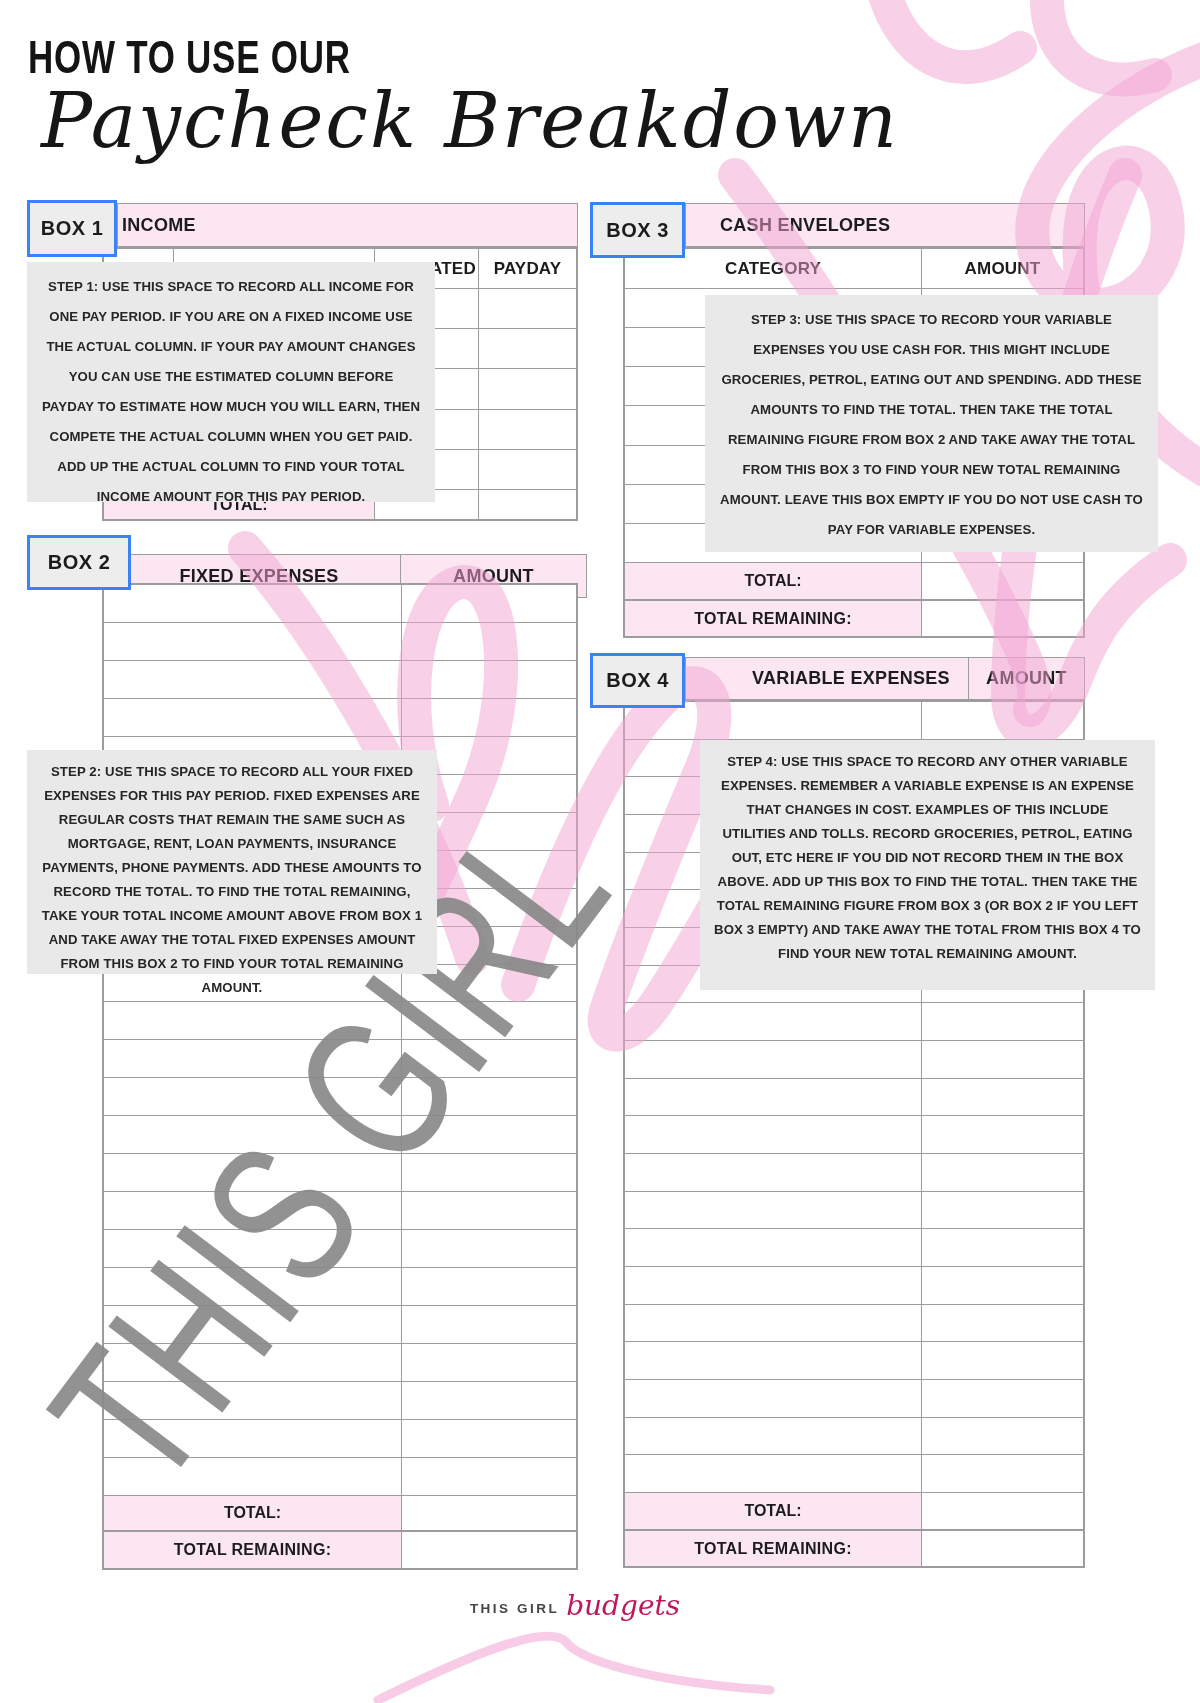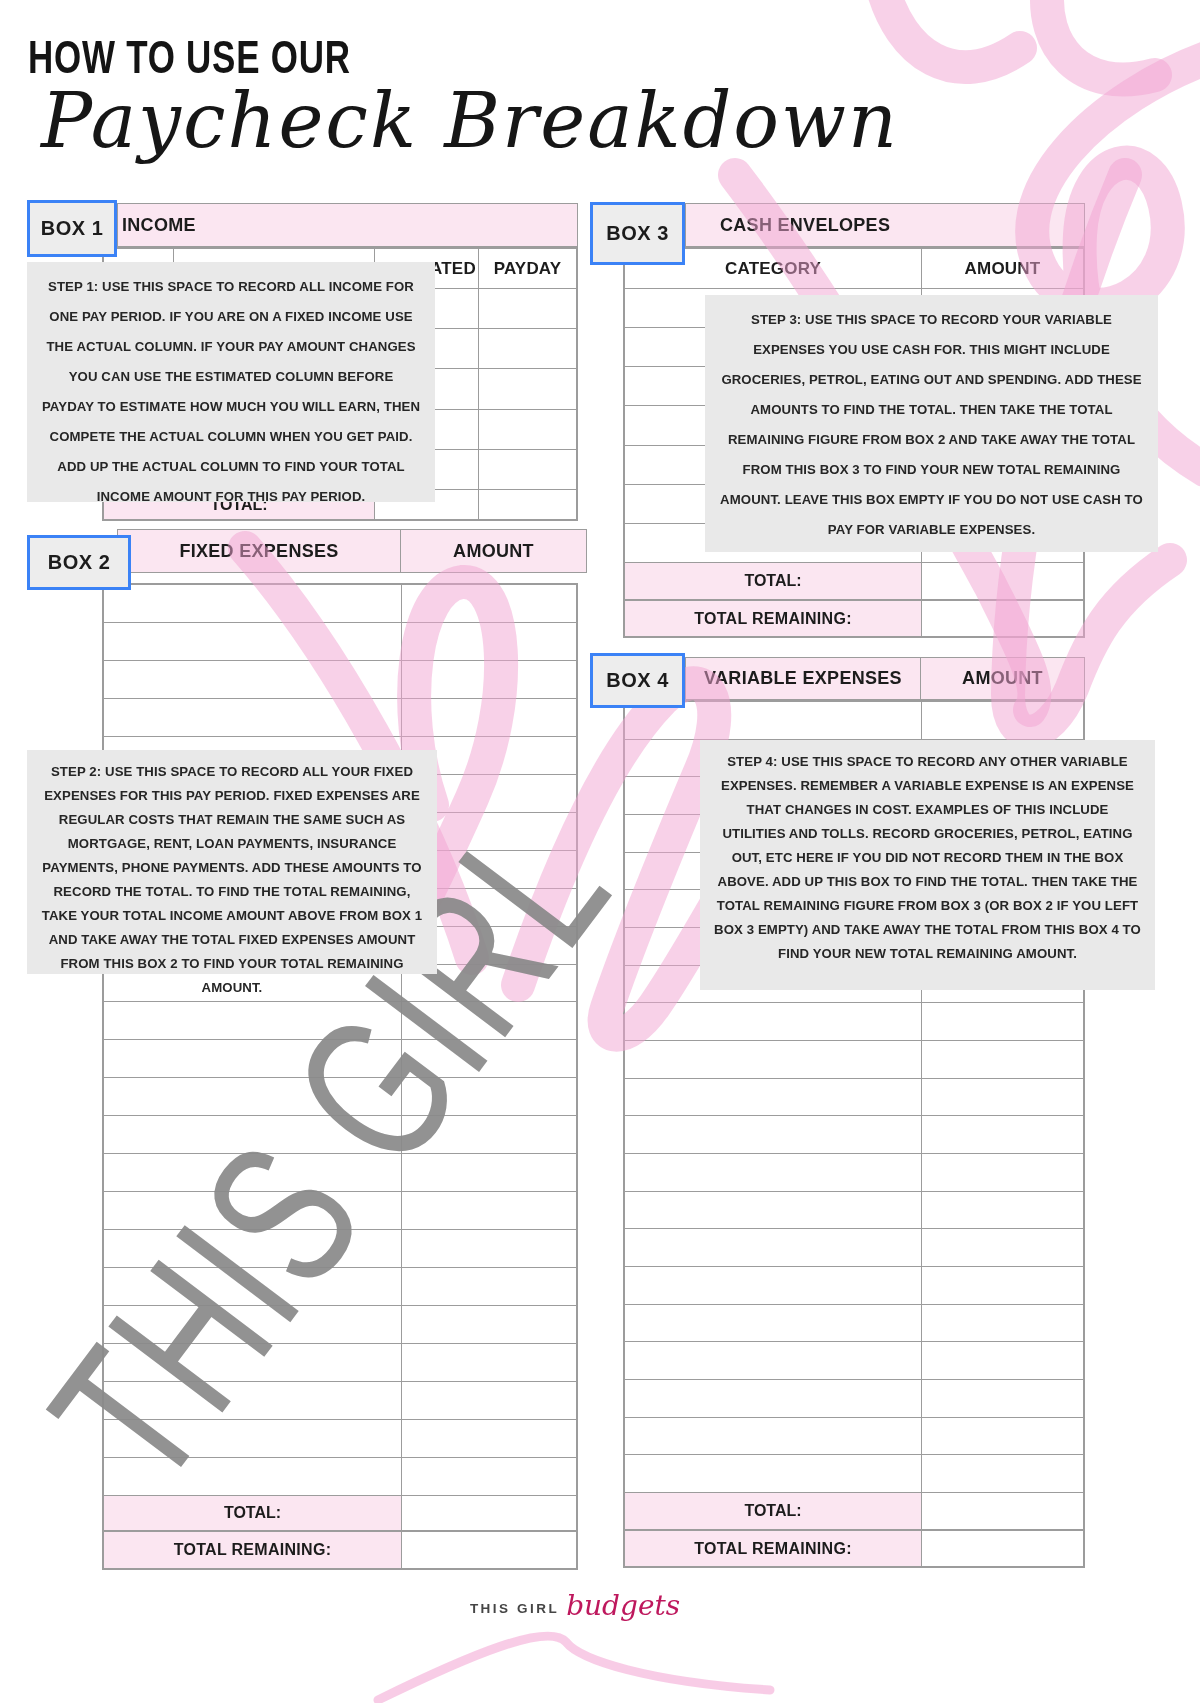--- a/index.html
+++ b/index.html
@@ -58,21 +58,21 @@
   .t-cell.wlast{flex:1;border-right:none;}
   .t-colhead{font-size:17px;font-weight:700;letter-spacing:.2px;}
   .rows-area{display:flex;flex-direction:column;box-sizing:border-box;}
   .rows-area .t-row{flex:1 1 0;}
   .rows-area .t-row:last-child{border-bottom:none;}
   .t-total{border-top:1.5px solid #9c9c9c;font-size:16px;font-weight:700;}
   .t-total .t-cell.pinkcell{background:#fbe6f1;}
   .t-total.remaining{font-weight:800;letter-spacing:.3px;}
   .w70{width:70px;} .w201{width:201px;} .w104{width:104px;}
   .w271{width:271px;} .w298{width:298px;} .w283{width:283px;}
-  .w297{width:297px;} .w235{width:235px;}
+  .w297{width:297px;} .w235{width:235px;margin-left:48px;}
   
   .step-box{
     position:absolute;z-index:4;background:#e9e9e9;
     box-sizing:border-box;padding:10px 14px 6px 14px;
     text-align:center;font-size:13.2px;font-weight:600;color:#262626;
     letter-spacing:.1px;
   }
   .step-box b{font-weight:800;}
   
   .footer-logo{
@@ -158,21 +158,21 @@
       </div>
     <div class="t-row t-total" style="flex:1">
       <div class="t-cell pinkcell w271">TOTAL:</div>
       <div class="t-cell w104"></div>
       <div class="t-cell wlast"></div>
     </div>
   </div>
   <div class="step-box" style="left:27px;top:262px;width:408px;height:240px;line-height:30px"><b>STEP 1:</b><span> USE THIS SPACE TO RECORD ALL INCOME FOR ONE PAY PERIOD. IF YOU ARE ON A FIXED INCOME USE THE ACTUAL COLUMN. IF YOUR PAY AMOUNT CHANGES YOU CAN USE THE ESTIMATED COLUMN BEFORE PAYDAY TO ESTIMATE HOW MUCH YOU WILL EARN, THEN COMPETE THE ACTUAL COLUMN WHEN YOU GET PAID. ADD UP THE ACTUAL COLUMN TO FIND YOUR TOTAL INCOME AMOUNT FOR THIS PAY PERIOD.</span></div>
 
   <div class="label-box" style="left:27px;top:535px;width:104px;height:55px">BOX 2</div>
-  <div class="pink-bar" style="left:117px;top:529px;width:470px;height:44px">
+  <div class="pink-bar" style="left:117px;top:554px;width:470px;height:44px">
     <div class="bar-cell w283">FIXED EXPENSES</div>
     <div class="bar-cell last">AMOUNT</div>
   </div>
   <div class="table" style="left:102px;top:583px;width:476px;height:987px">
     <div class="rows-area" style="height:910px;flex:none">
         <div class="t-row">
           <div class="t-cell" style="width: 298px;"></div>
           <div class="t-cell wlast"></div>
         </div>
         <div class="t-row">
@@ -272,21 +272,21 @@
       <div class="t-cell pinkcell w298">TOTAL:</div>
       <div class="t-cell wlast"></div>
     </div>
     <div class="t-row t-total remaining" style="flex:1">
       <div class="t-cell pinkcell w298">TOTAL REMAINING:</div>
       <div class="t-cell wlast"></div>
     </div>
   </div>
   <div class="step-box" style="left:27px;top:750px;width:410px;height:224px;line-height:24px"><b>STEP 2:</b><span> USE THIS SPACE TO RECORD ALL YOUR FIXED EXPENSES FOR THIS PAY PERIOD. FIXED EXPENSES ARE REGULAR COSTS THAT REMAIN THE SAME SUCH AS MORTGAGE, RENT, LOAN PAYMENTS, INSURANCE PAYMENTS, PHONE PAYMENTS. ADD THESE AMOUNTS TO RECORD THE TOTAL. TO FIND THE TOTAL REMAINING, TAKE YOUR TOTAL INCOME AMOUNT ABOVE FROM BOX 1 AND TAKE AWAY THE TOTAL FIXED EXPENSES AMOUNT FROM THIS BOX 2 TO FIND YOUR TOTAL REMAINING AMOUNT.</span></div>
 
-  <div class="label-box" style="left:590px;top:202px;width:95px;height:63px">BOX 3</div>
+  <div class="label-box" style="left:590px;top:202px;width:95px;height:56px">BOX 3</div>
   <div class="pink-bar" style="left:685px;top:203px;width:400px;height:44px">
     <span class="pad-title-lg">CASH ENVELOPES</span>
   </div>
   <div class="table" style="left:623px;top:247px;width:462px;height:391px">
     <div class="t-row t-colhead" style="height:40px;flex:none">
       <div class="t-cell w297">CATEGORY</div>
       <div class="t-cell wlast">AMOUNT</div>
     </div>
     <div class="rows-area" style="height:273px;flex:none">
         <div class="t-row">

